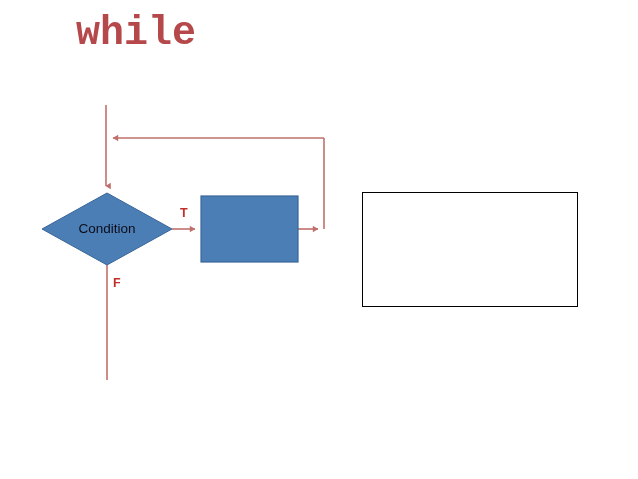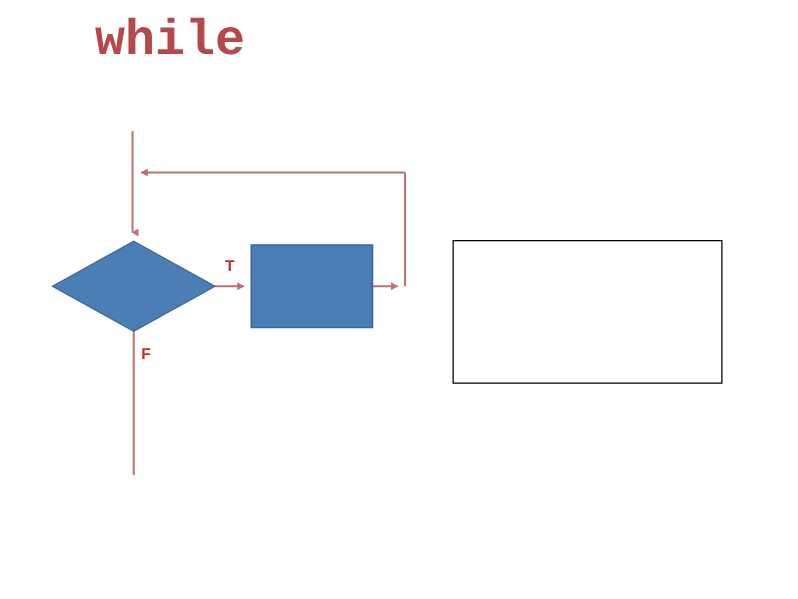--- a/index.html
+++ b/index.html
@@ -142,20 +142,21 @@
 
     <g>
       <polygon points="107,193 172,229 107,265 42,229" fill="#4a7eb5" stroke="#3a6699" stroke-width="1"></polygon>
     </g>
 
     <g>
       <rect x="201" y="196" width="97" height="66" fill="#4a7eb5" stroke="#3a6699" stroke-width="1.2"></rect>
     </g>
   </svg>
 
+  <div class="shape-label" id="condition-label">Condition</div>
 
 
   <div class="branch-label" id="label-true">T</div>
 
   <div class="branch-label" id="label-false">F</div>
 
   <div id="code-box">
     
   </div>
 

